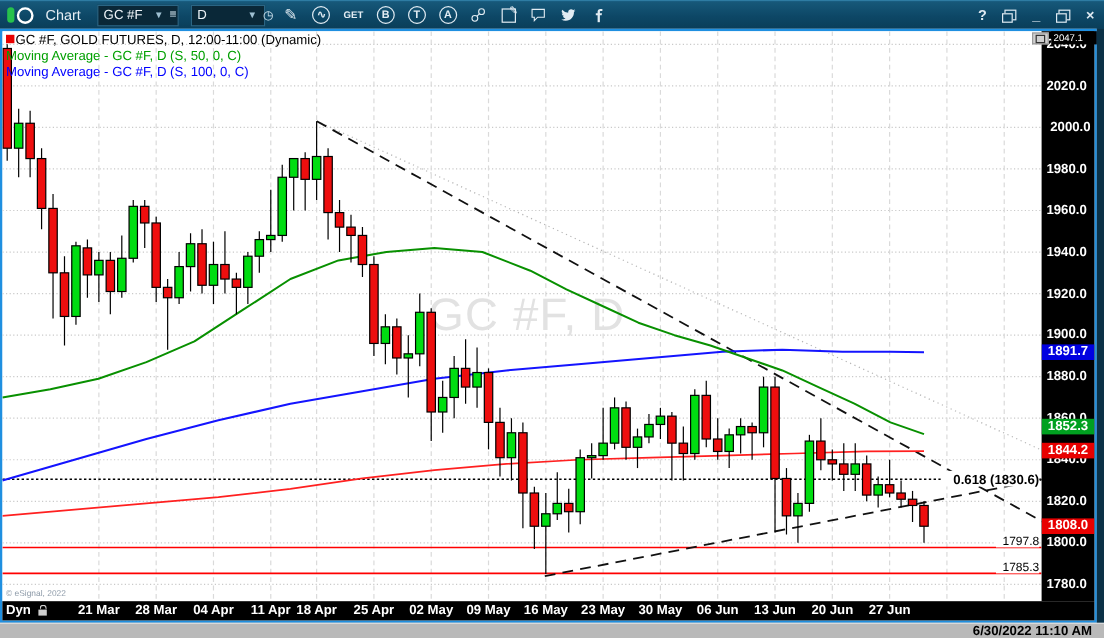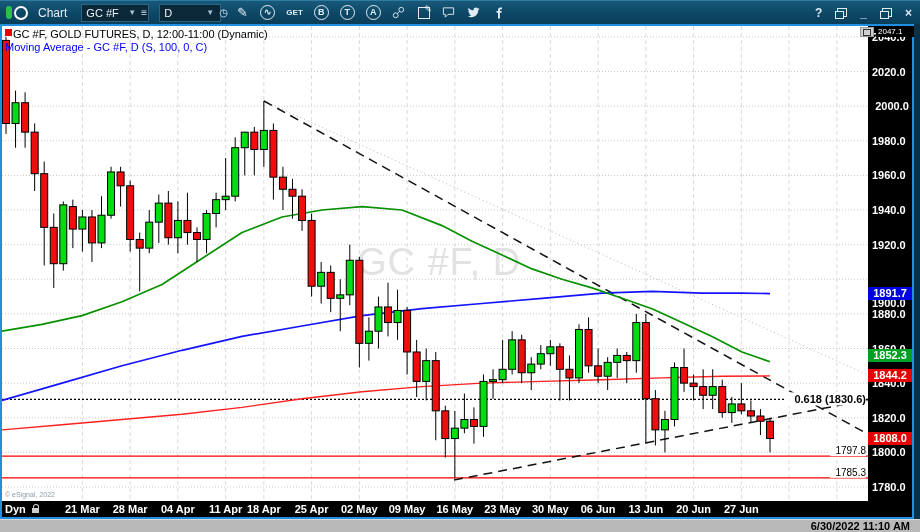--- a/index.html
+++ b/index.html
@@ -345,32 +345,33 @@
         <rect x="828" y="444.18820000000005" width="36" height="12" fill="#fff"></rect>
         <text x="864" y="454.18820000000005" text-anchor="end" font-size="10" fill="#000" font-weight="normal">1797.8</text>
         <rect x="828" y="465.8257000000001" width="36" height="12" fill="#fff"></rect>
         <text x="864" y="475.8257000000001" text-anchor="end" font-size="10" fill="#000" font-weight="normal">1785.3</text>
         <text x="3" y="497" font-size="7" fill="#8d9aa8">© eSignal, 2022</text>
       </svg>
 
     <div id="legend">
       <div id="legend-marker"></div>
       <div class="lg-row lg-title">GC #F, GOLD FUTURES, D, 12:00-11:00 (Dynamic)</div>
+      <div class="lg-row" id="lg-ma1" style="color: rgb(0, 160, 0);">Moving Average - GC #F, D (S, 50, 0, C)</div>
       <div class="lg-row" id="lg-ma2" style="color: rgb(0, 0, 255);">Moving Average - GC #F, D (S, 100, 0, C)</div>
     </div>
 
     <div id="price-axis">
         <div class="ptick" style="top: 4.94px;">2040.0</div>
         <div class="ptick" style="top: 39.56px;">2020.0</div>
         <div class="ptick" style="top: 74.18px; text-align: center;">2000.0</div>
         <div class="ptick" style="top: 108.8px;">1980.0</div>
         <div class="ptick" style="top: 143.42px;">1960.0</div>
         <div class="ptick" style="top: 178.04px;">1940.0</div>
         <div class="ptick" style="top: 212.66px;">1920.0</div>
-        <div class="ptick" style="top: 247.28px; margin-top: 24px;">1900.0</div>
+        <div class="ptick" style="top: 247.28px;">1900.0</div>
         <div class="ptick" style="top: 281.9px;">1880.0</div>
         <div class="ptick" style="top: 316.52px;">1860.0</div>
         <div class="ptick" style="top: 351.14px;">1840.0</div>
         <div class="ptick" style="top: 385.76px;">1820.0</div>
         <div class="ptick" style="top: 420.38px;">1800.0</div>
         <div class="ptick" style="top: 455px;">1780.0</div>
         <div class="pbadge" style="background: rgb(0, 0, 224); top: 261.147px;">1891.7</div>
         <div class="pbadge" style="background: rgb(0, 160, 32); top: 323px;">1852.3</div>
         <div class="pbadge" style="background: rgb(232, 0, 0); top: 343.37px;">1844.2</div>
         <div class="pbadge" style="background: rgb(232, 0, 0); top: 406.032px;">1808.0</div>

